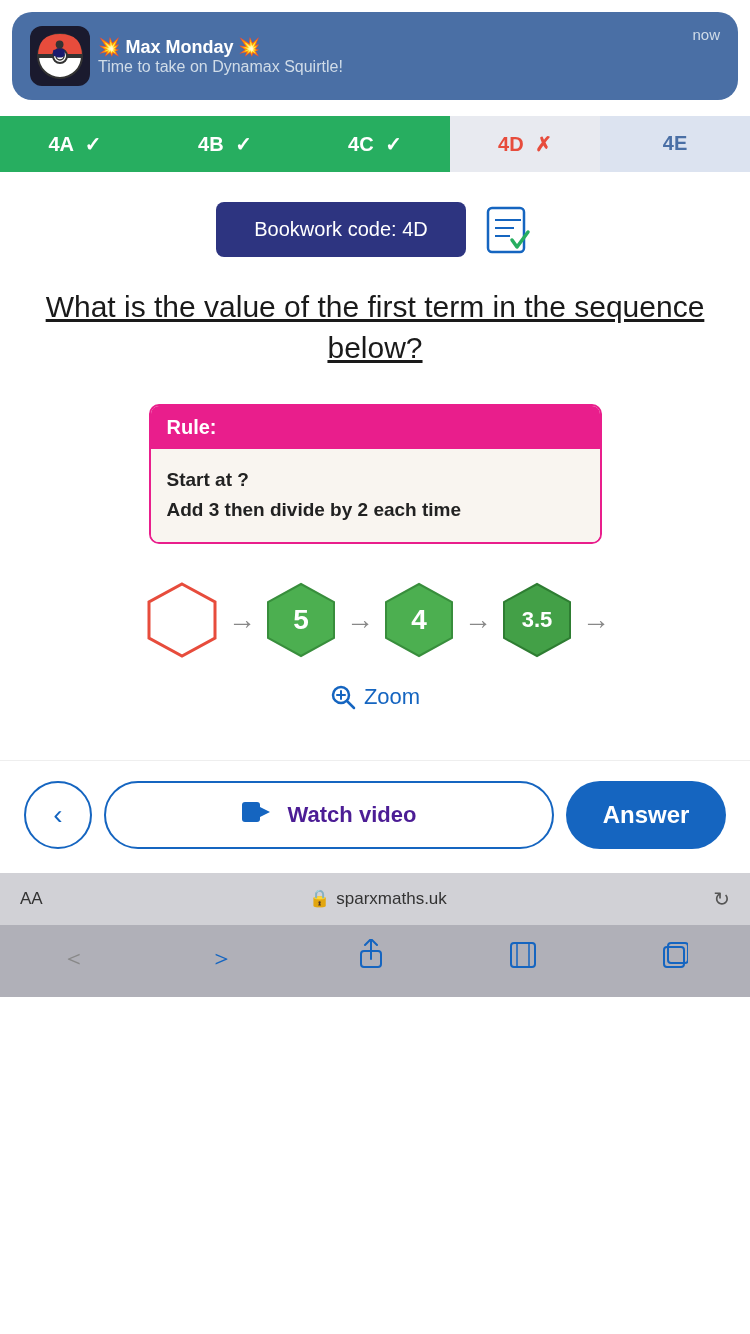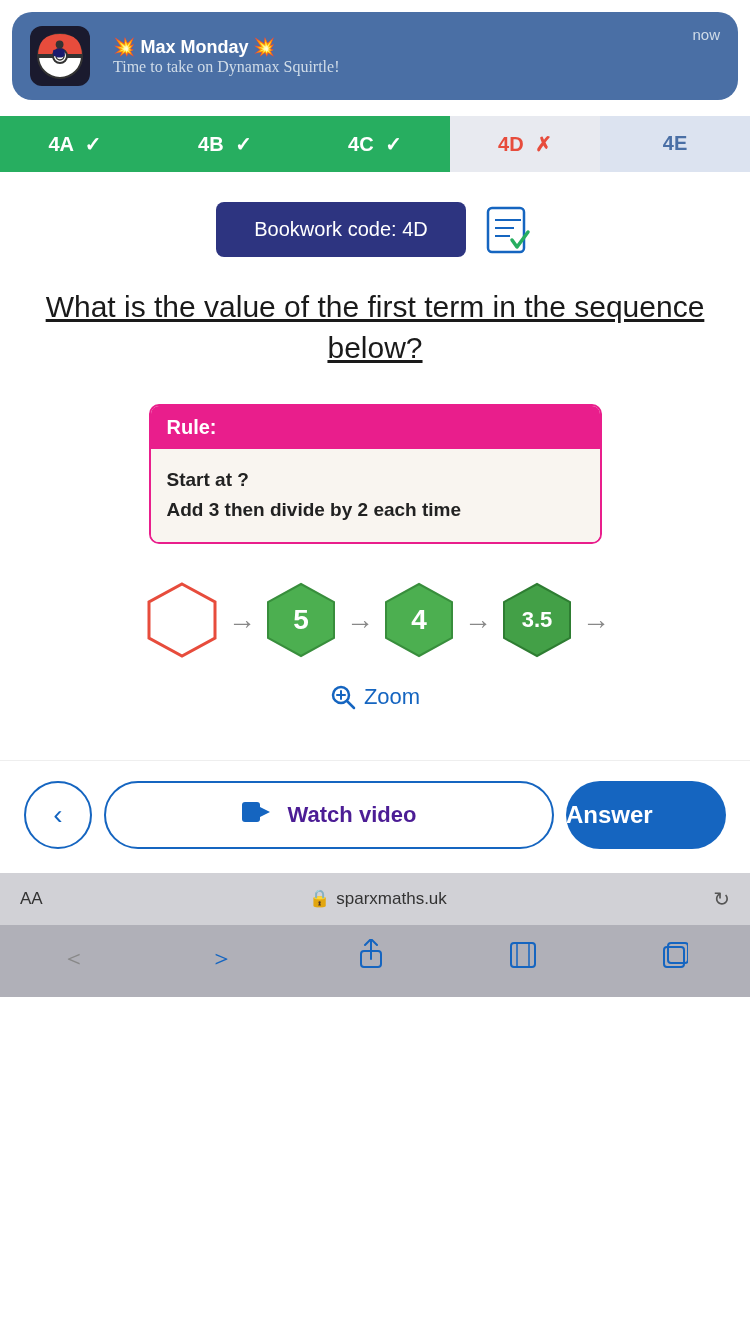--- a/index.html
+++ b/index.html
@@ -14,21 +14,21 @@
     }
 
     
     .notification-banner {
       background: #4a6fa5;
       border-radius: 20px;
       margin: 12px 12px 0 12px;
       padding: 14px 18px;
       display: flex;
       align-items: center;
-      gap: 23px;
+      gap: 8px;
       position: relative;
     }
     .notification-avatar {
       width: 60px;
       height: 60px;
       border-radius: 12px;
       background: #1a1a2e;
       flex-shrink: 0;
       display: flex;
       align-items: center;
@@ -39,21 +39,20 @@
       flex: 1;
     }
     .notification-title {
       color: #fff;
       font-size: 18px;
       font-weight: 600;
     }
     .notification-subtitle {
       color: #d0dce8;
       font-size: 16px;
-      font-family: Liberation Serif, serif;
     }
     .notification-time {
       color: #d0dce8;
       font-size: 15px;
       position: absolute;
       top: 14px;
       right: 18px;
     }
 
     
@@ -251,21 +250,21 @@
       width: 160px;
       height: 68px;
       border-radius: 34px;
       border: none;
       background: #1565c0;
       color: #fff;
       font-size: 24px;
       font-weight: 700;
       display: flex;
       align-items: center;
-      justify-content: flex-start;
+      justify-content: center;
       cursor: pointer;
       flex-shrink: 0;
     }
 
     
     .browser-bar {
       background: #d1d1d6;
       padding: 14px 20px;
       display: flex;
       align-items: center;

